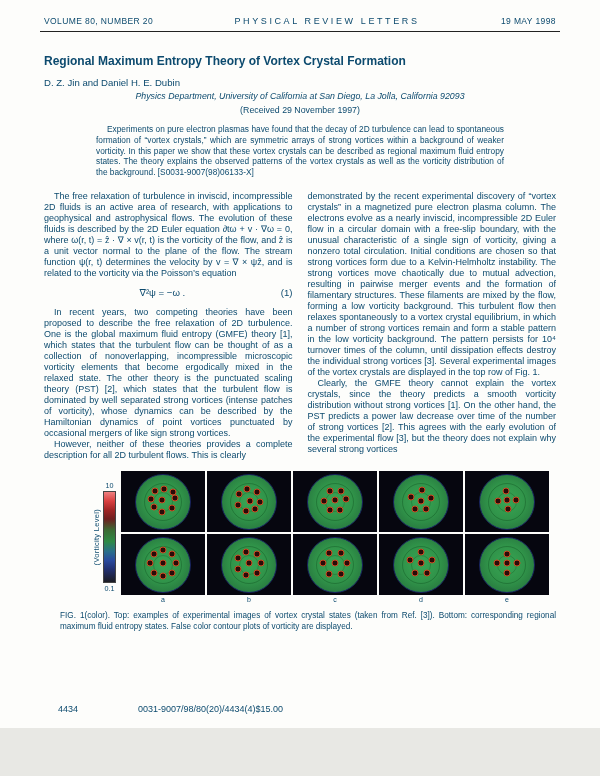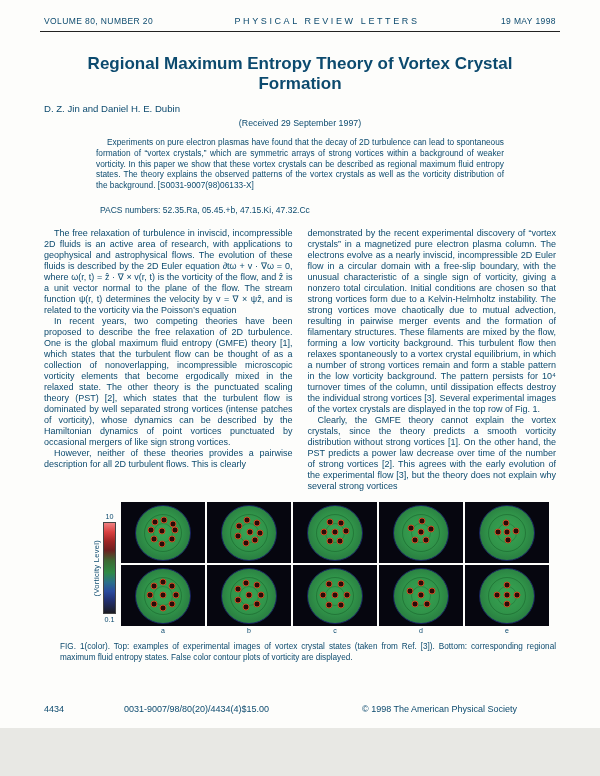--- a/index.html
+++ b/index.html
@@ -9,21 +9,21 @@
     box-sizing:border-box; padding:16px 44px 14px 44px; position:relative;
     overflow:hidden;
   }
   
   .masthead { display:flex; justify-content:space-between; align-items:baseline;
     font-size:8.5px; letter-spacing:0.4px; }
   .masthead .journal { letter-spacing:2.6px; font-size:9px; }
   .rule { border:none; border-top:1.2px solid #222; margin:5px -4px 0 -4px; }
 
   
-  .title { font-size:17px; font-weight:bold; text-align:center; margin:22px 0 0 0; }
+  .title { font-size:12px; font-weight:bold; text-align:left; margin:22px 0 0 0; }
   .authors { font-size:9.6px; margin-top:9px; }
   .affiliation { text-align:center; font-size:8.8px; font-style:italic; margin-top:3px; }
   .received { text-align:center; font-size:8.8px; margin-top:4px; }
 
   .abstract { width:408px; margin:9px auto 0 auto; font-size:8.3px; line-height:1.3;
     text-align:justify; text-indent:11px; }
   .pacs { font-size:8.5px; margin:14px 0 0 56px; }
 
   
   .columns { display:flex; gap:15px; margin-top:13px; }
@@ -64,48 +64,52 @@
     background:#2b0b08; border:1px solid #d04a22; box-sizing:content-box;
     transform:translate(-50%,-50%); z-index:2; }
   .panel-labels { display:grid; grid-template-columns:repeat(5,84px); gap:2px;
     font-size:7px; text-align:center; margin-top:1px; }
 
   .caption { font-size:8.2px; line-height:1.32; margin:8px 0 0 16px; text-align:justify; }
 
   
   .footer { position:absolute; left:44px; right:44px; bottom:14px; display:flex;
     font-size:9px; align-items:baseline; }
-  .footer .page-num { width:80px; }
+  .footer .page-num { width:80px;margin-left:14px; }
   .footer .code { width:238px; }
   .footer .copy { flex:1; }
 </style>
 </head>
 <body>
 
 <div class="page">
 
   <div class="masthead">
     <span>VOLUME 80, NUMBER 20</span>
     <span class="journal">PHYSICAL REVIEW LETTERS</span>
     <span>19 MAY 1998</span>
   </div>
   <hr class="rule">
 
   <div class="title">Regional Maximum Entropy Theory of Vortex Crystal Formation</div>
   <div class="authors">D. Z. Jin and Daniel H. E. Dubin</div>
-  <div class="received">(Received 29 September 1997)</div>
+  <div class="affiliation">Physics Department, University of California at San Diego, La Jolla, California 92093</div>
+  <div class="received">(Received 29 November 1997)</div>
 
   <p class="abstract">Experiments on pure electron plasmas have found that the decay of 2D turbulence can lead to spontaneous formation of “vortex crystals,” which are symmetric arrays of strong vortices within a background of weaker vorticity.  In this paper we show that these vortex crystals can be described as regional maximum fluid entropy states.  The theory explains the observed patterns of the vortex crystals as well as the vorticity distribution of the background.  [S0031-9007(98)06133-X]</p>
-  <div class="pacs">PACS numbers: 52.35.Ra, 05.45.+b, 47.15.Ki, 47.32.Cc</div>
 
   <div class="columns">
     <div class="col">
       <p class="para indent">The free relaxation of turbulence in inviscid, incompressible 2D fluids is an active area of research, with applications to geophysical and astrophysical flows.  The evolution of these fluids is described by the 2D Euler equation ∂tω + v · ∇ω = 0, where ω(r, t) = ẑ · ∇ × v(r, t) is the vorticity of the flow, and ẑ is a unit vector normal to the plane of the flow.  The stream function ψ(r, t) determines the velocity by v = ∇ × ψẑ, and is related to the vorticity via the Poisson’s equation</p>
+      <div class="equation">
+        <span class="eq-body">∇²ψ = −ω .</span>
+        <span class="eq-num">(1)</span>
+      </div>
       <p class="para indent">In recent years, two competing theories have been proposed to describe the free relaxation of 2D turbulence.  One is the global maximum fluid entropy (GMFE) theory [1], which states that the turbulent flow can be thought of as a collection of nonoverlapping, incompressible microscopic vorticity elements that become ergodically mixed in the relaxed state.  The other theory is the punctuated scaling theory (PST) [2], which states that the turbulent flow is dominated by well separated strong vortices (intense patches of vorticity), whose dynamics can be described by the Hamiltonian dynamics of point vortices punctuated by occasional mergers of like sign strong vortices.</p>
-      <p class="para indent">However, neither of these theories provides a pairwise description for all 2D turbulent flows. This is clearly</p>
+      <p class="para indent">However, neither of these theories provides a complete description for all 2D turbulent flows. This is clearly</p>
     </div>
     <div class="col">
       <p class="para">demonstrated by the recent experimental discovery of “vortex crystals” in a magnetized pure electron plasma column.  The electrons evolve as a nearly inviscid, incompressible 2D Euler flow in a circular domain with a free-slip boundary, with the unusual characteristic of a single sign of vorticity, giving a nonzero total circulation. Initial conditions are chosen so that strong vortices form due to a Kelvin-Helmholtz instability.  The strong vortices move chaotically due to mutual advection, resulting in pairwise merger events and the formation of filamentary structures.  These filaments are mixed by the flow, forming a low vorticity background.  This turbulent flow then relaxes spontaneously to a vortex crystal equilibrium, in which a number of strong vortices remain and form a stable pattern in the low vorticity background.  The pattern persists for 10⁴ turnover times of the column, until dissipation effects destroy the individual strong vortices [3].  Several experimental images of the vortex crystals are displayed in the top row of Fig. 1.</p>
       <p class="para indent">Clearly, the GMFE theory cannot explain the vortex crystals, since the theory predicts a smooth vorticity distribution without strong vortices [1].  On the other hand, the PST predicts a power law decrease over time of the number of strong vortices [2].  This agrees with the early evolution of the experimental flow [3], but the theory does not explain why several strong vortices</p>
     </div>
   </div>
 
   <div class="figure">
     <div class="colorbar-wrap">
       <div class="cb-label">(Vorticity Level)</div>
@@ -236,16 +240,15 @@
           <span>e</span>
         </div>
     </div>
   </div>
 
   <p class="caption">FIG. 1(color).  Top: examples of experimental images of vortex crystal states (taken from Ref. [3]).  Bottom: corresponding regional maximum fluid entropy states.  False color contour plots of vorticity are displayed.</p>
 
   <div class="footer">
     <span class="page-num">4434</span>
     <span class="code">0031-9007/98/80(20)/4434(4)$15.00</span>
-    <span class="copy">© 1998 The American Physical Society</span>
   </div>
 
 </div>
 
 </body></html>

